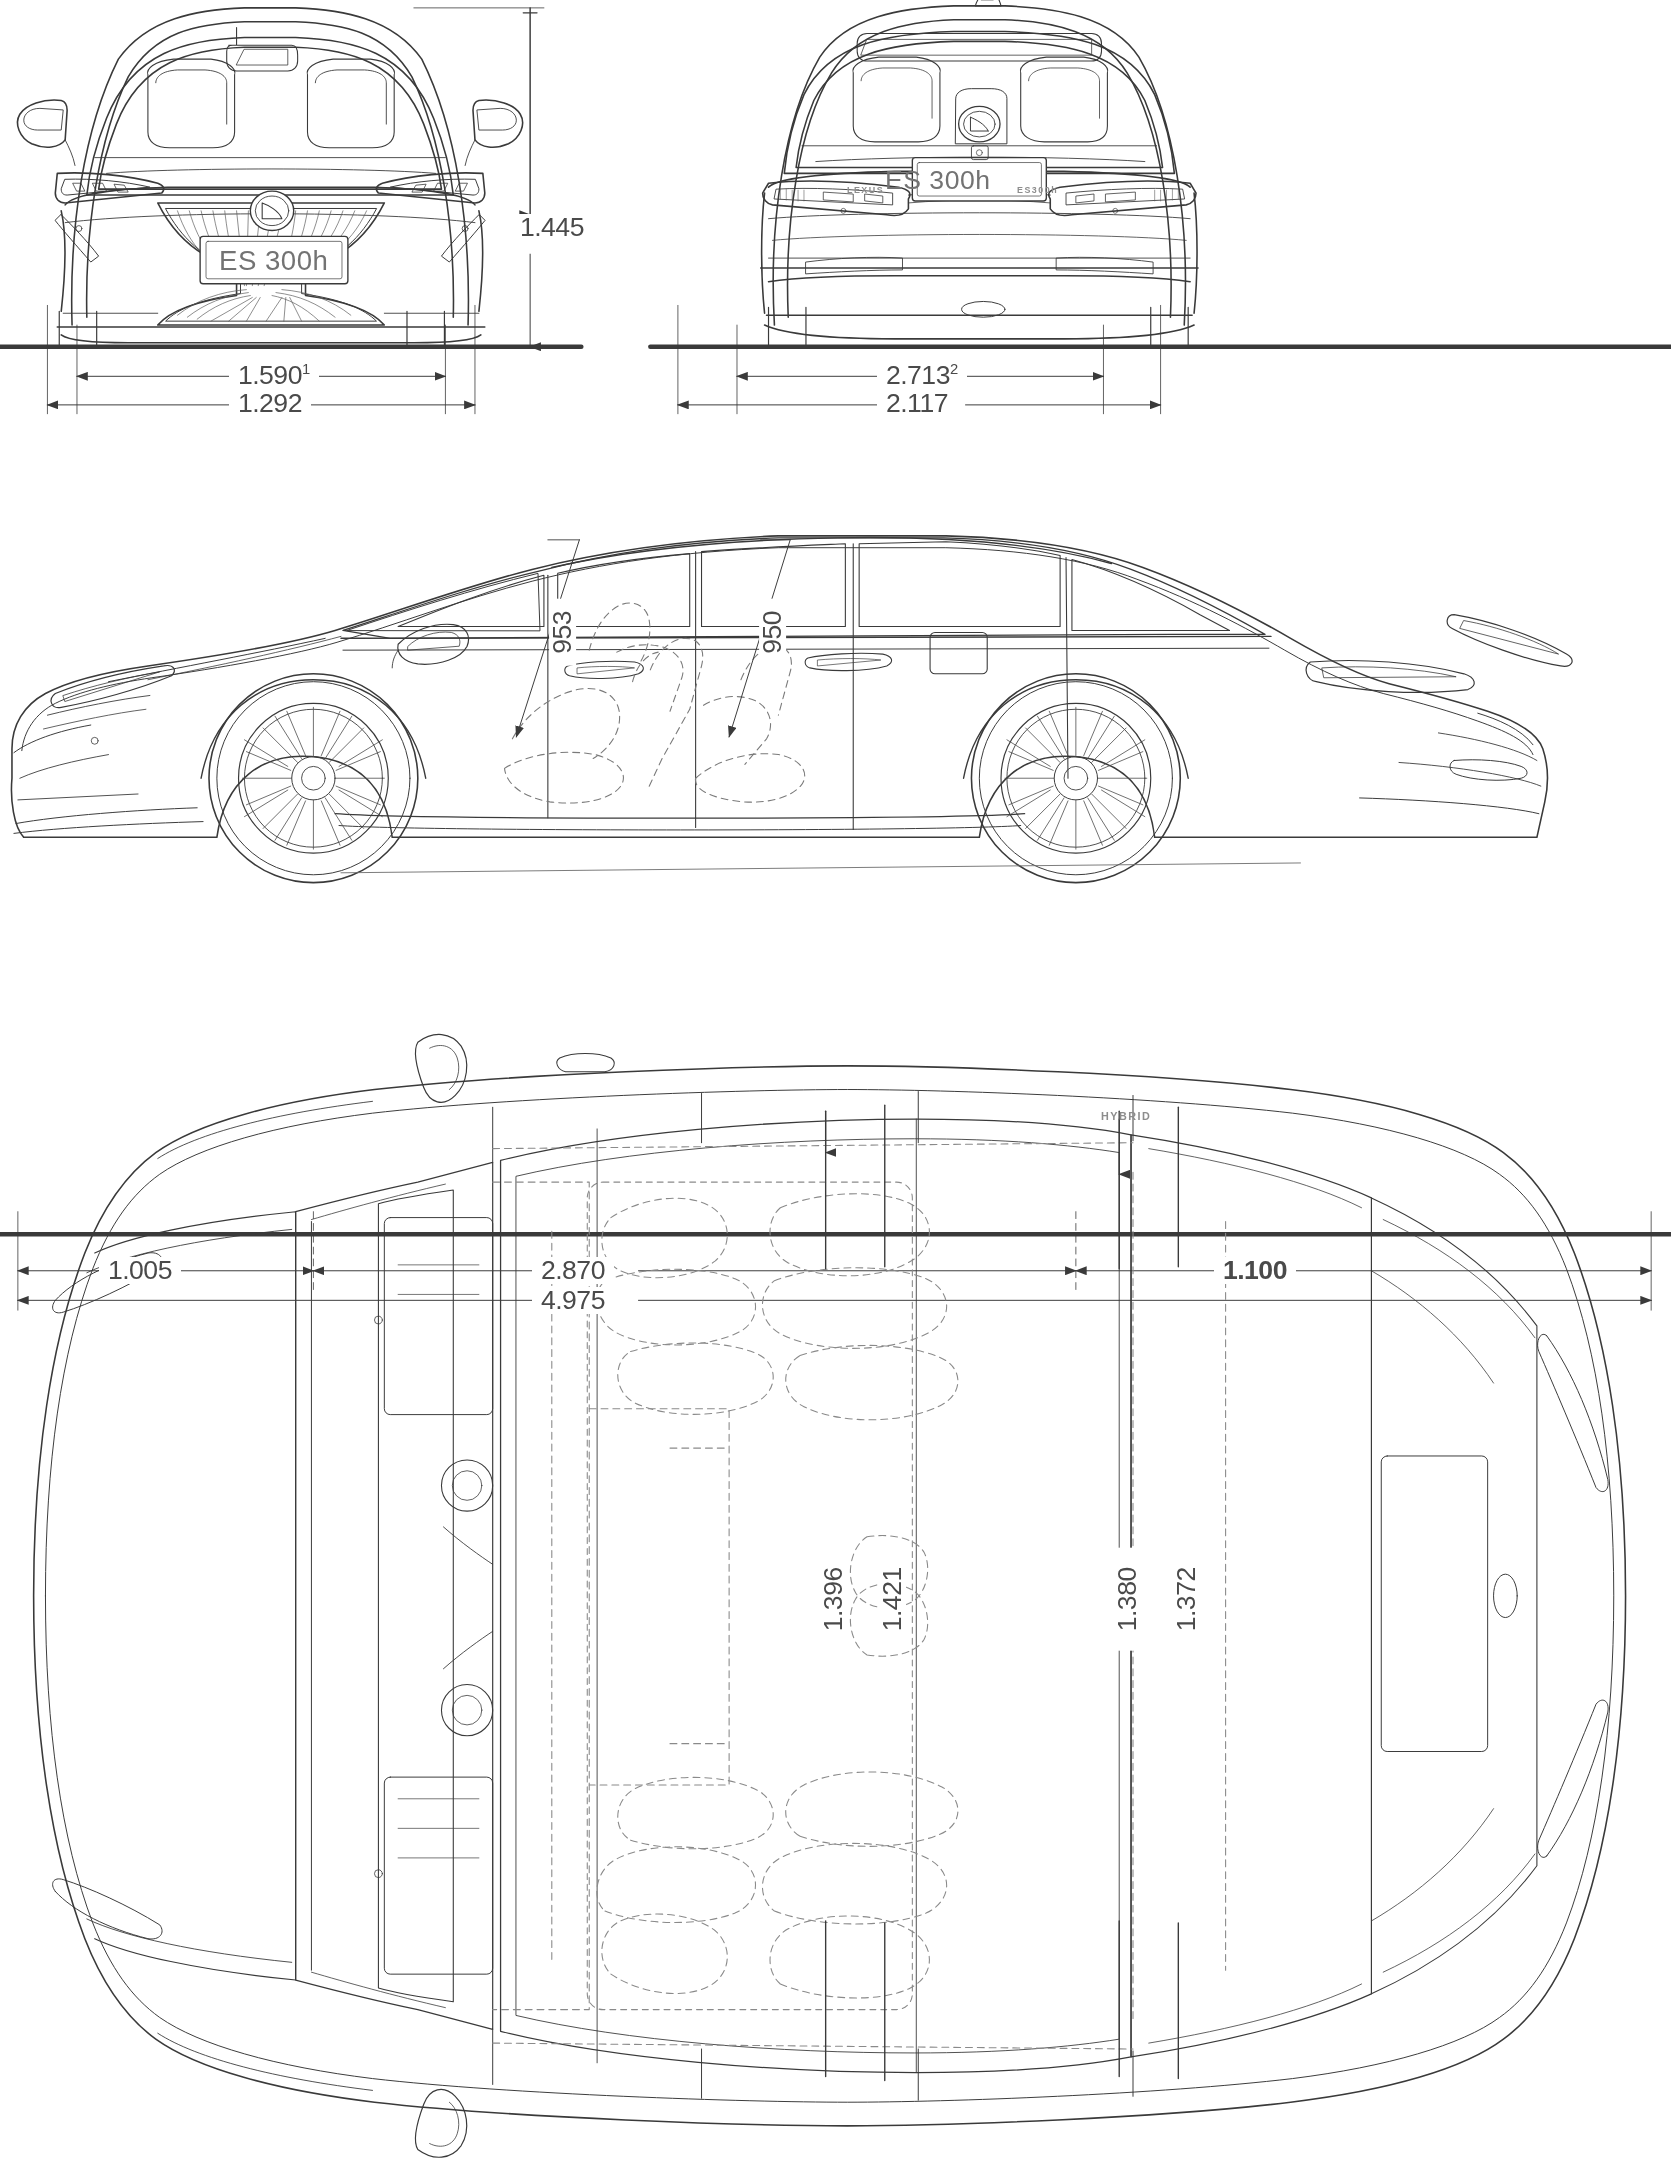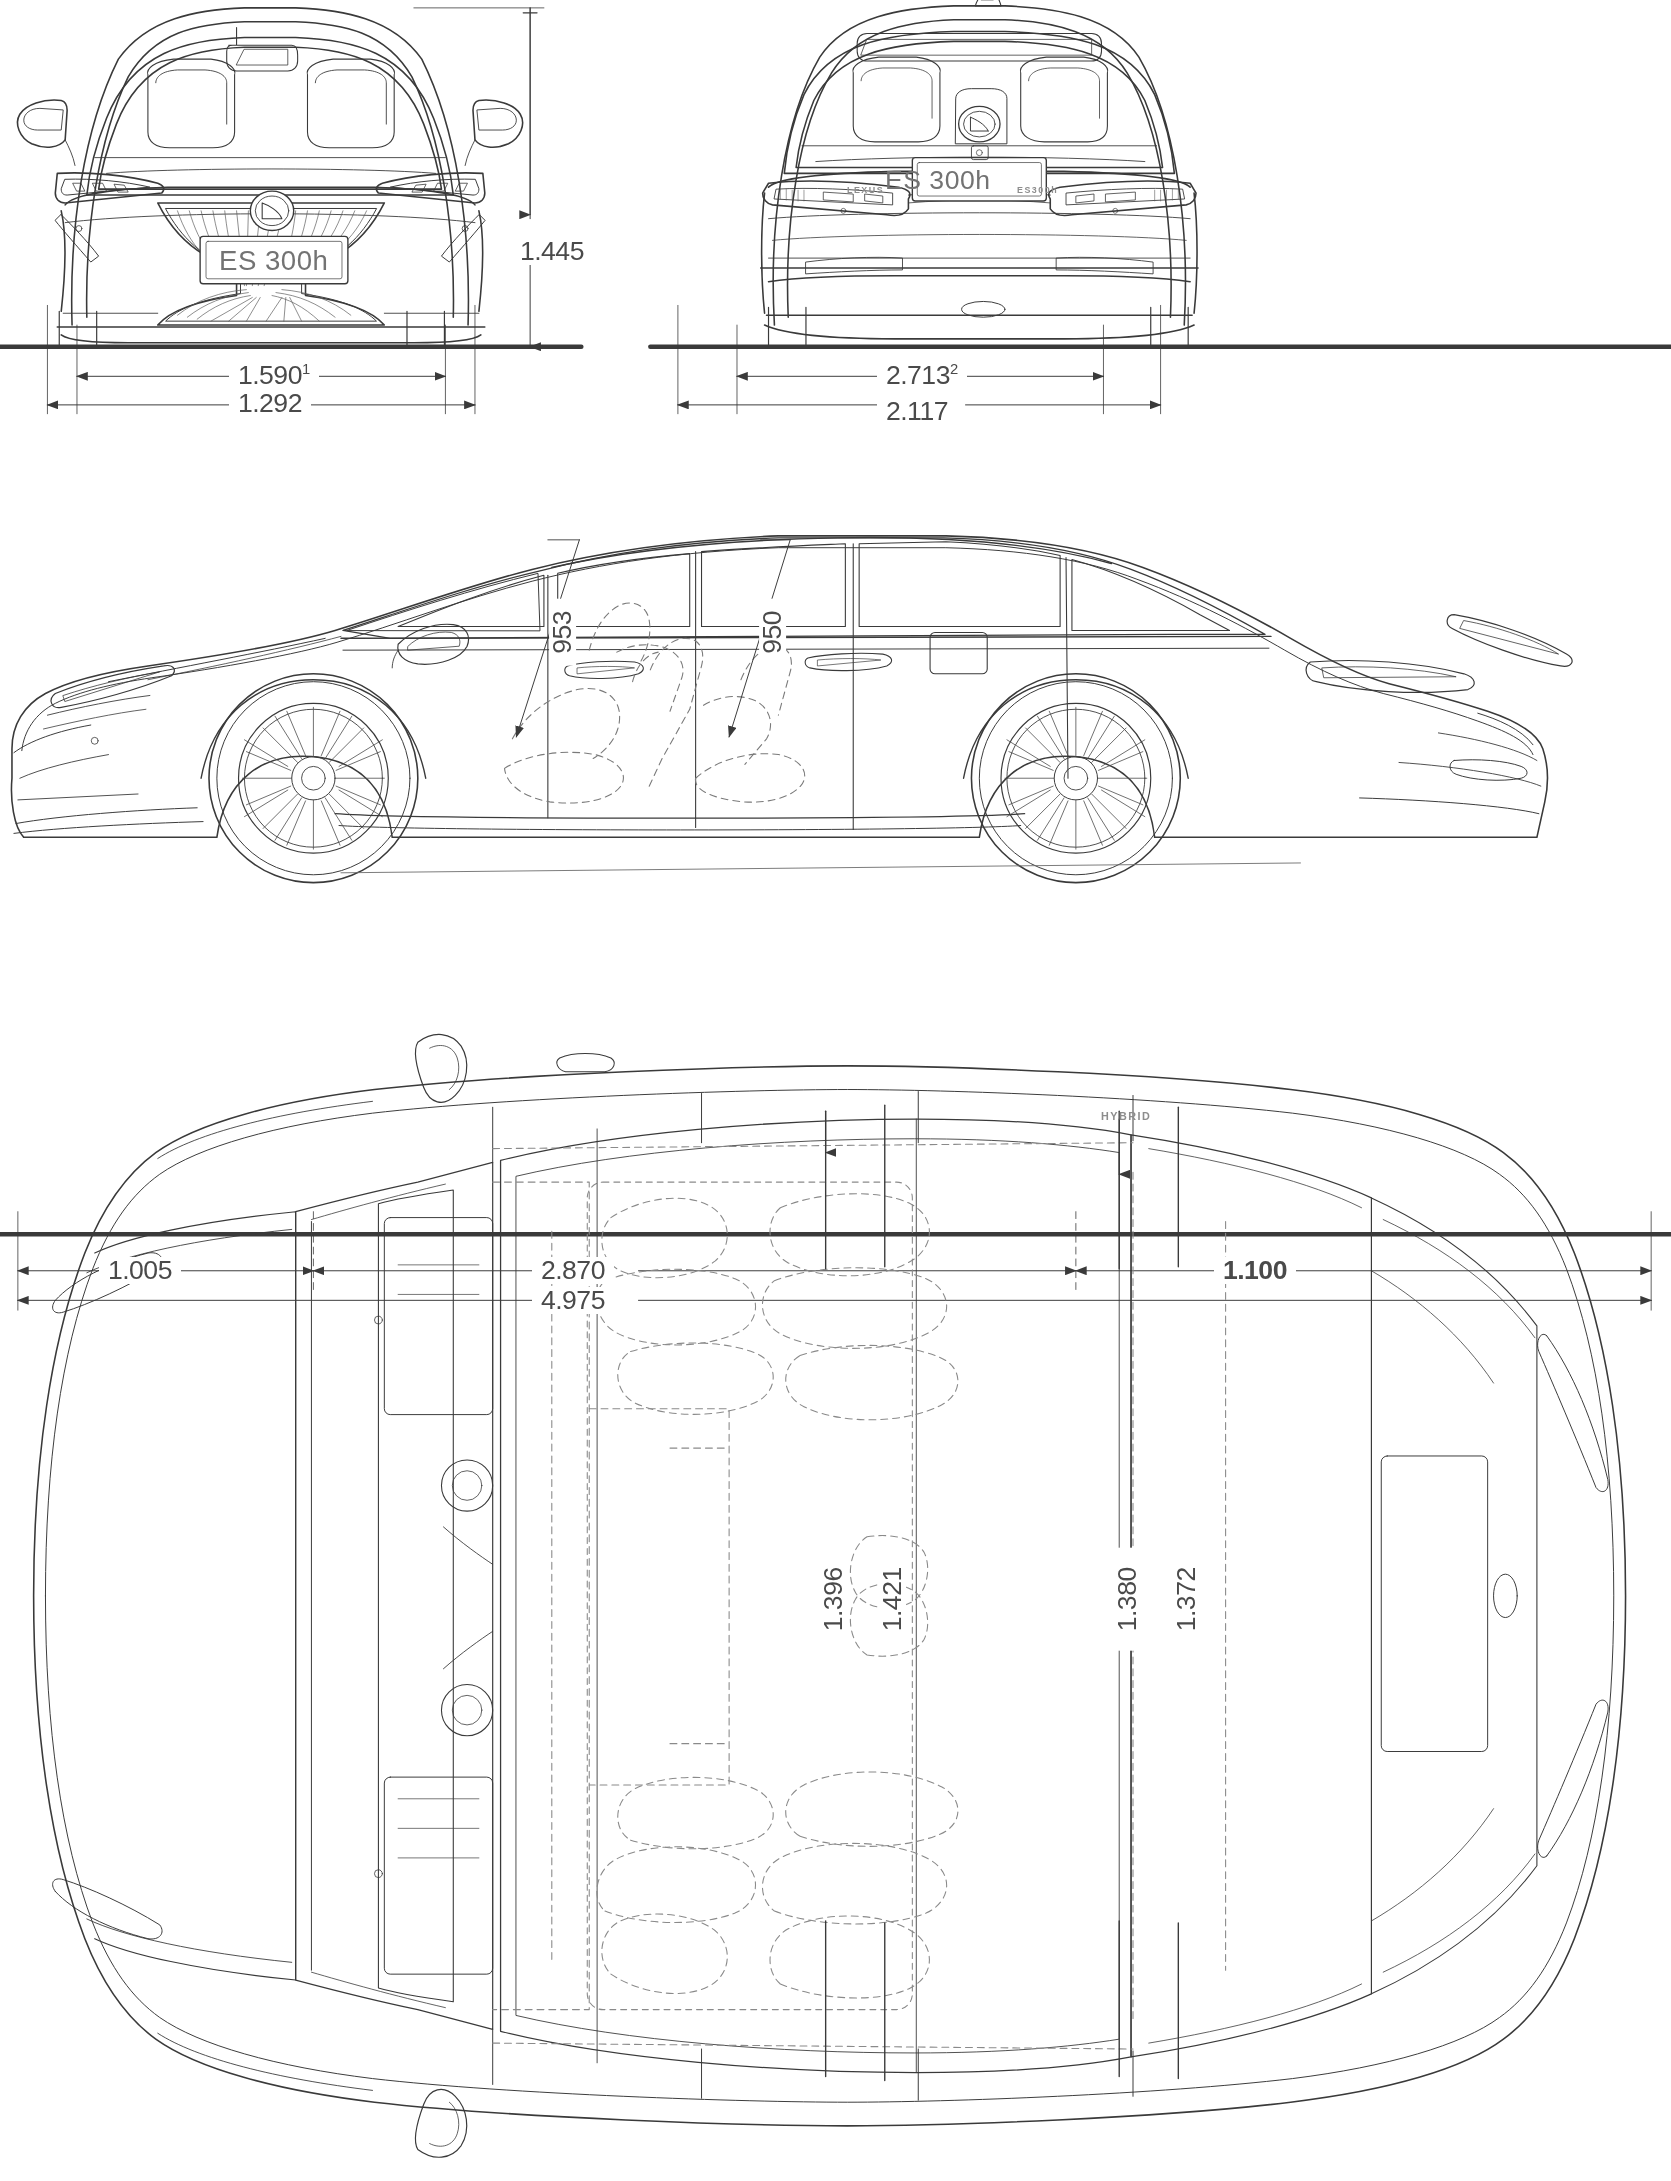--- a/index.html
+++ b/index.html
@@ -578,37 +578,37 @@
     <line x1="1136" y1="1950" x2="1136" y2="2108" stroke-width="1.4"></line>
 
     <line x1="1196" y1="1124" x2="1196" y2="1286" stroke-width="1.4"></line>
     <line x1="1196" y1="1952" x2="1196" y2="2110" stroke-width="1.4"></line>
 
     <line x1="1136" y1="1136" x2="1136" y2="1192" marker-end="url(#arrD)" stroke-width="1"></line>
   </g>
   </g>
 </svg>
 
-<div class="dim" style="left:511px;top:238px;">
+<div class="dim" style="left:511px;top:214px;">
   <span>1.445</span>
 </div>
 
 <div class="dim" style="left:229px;top:362px;">
   <span>1.590</span><sup>1</sup>
 </div>
 
 <div class="dim" style="left:229px;top:390px;">
   <span>1.292</span>
 </div>
 
 <div class="dim" style="left:877px;top:362px;">
   <span>2.713</span><sup>2</sup>
 </div>
 
-<div class="dim" style="left:877px;top:390px;margin-top:8px;">
+<div class="dim" style="left:877px;top:390px;">
   <span>2.117</span>
 </div>
 
 <div class="plate-text" style="left:219px;top:245px;font-size:27.6px;">
   <span>ES 300h</span>
 </div>
 
 <div class="plate-text" style="left:885px;top:165px;font-size:26.6px;">
   <span>ES 300h</span>
 </div>

